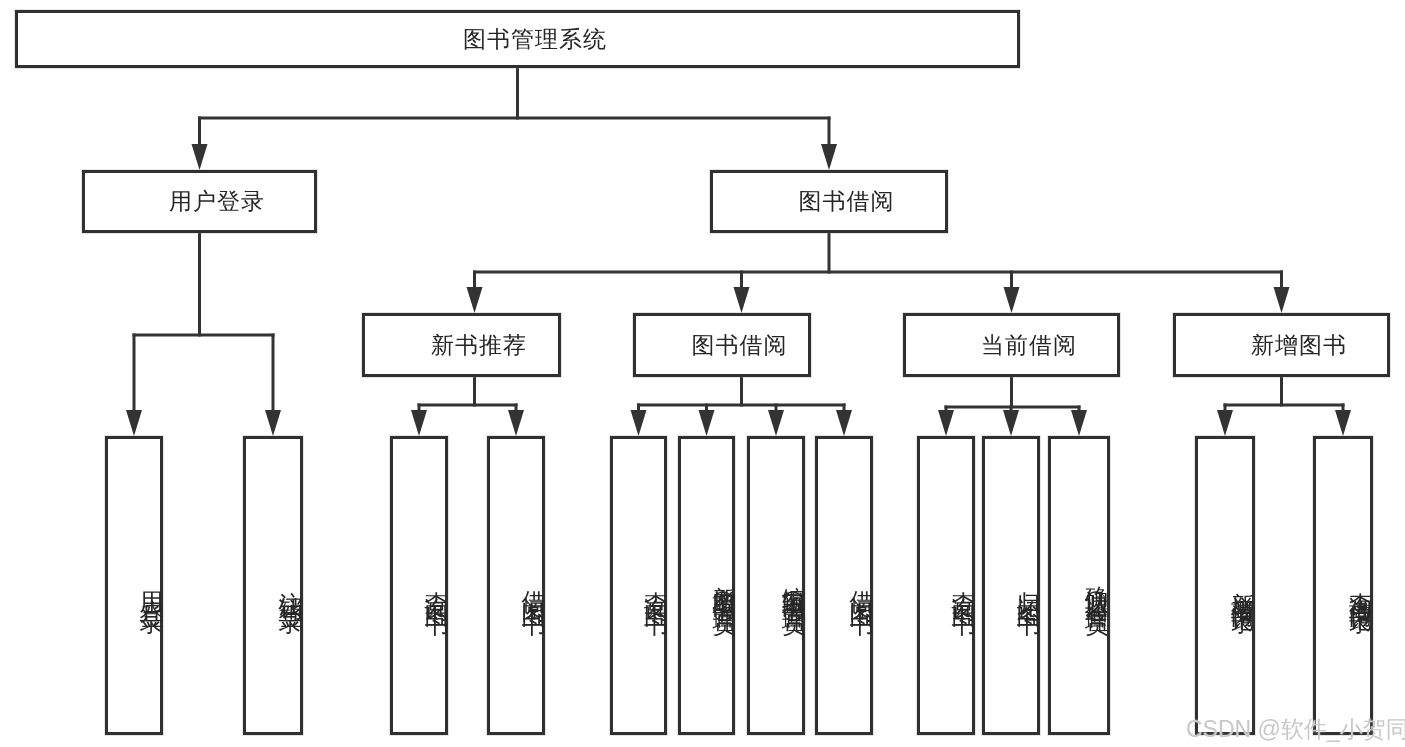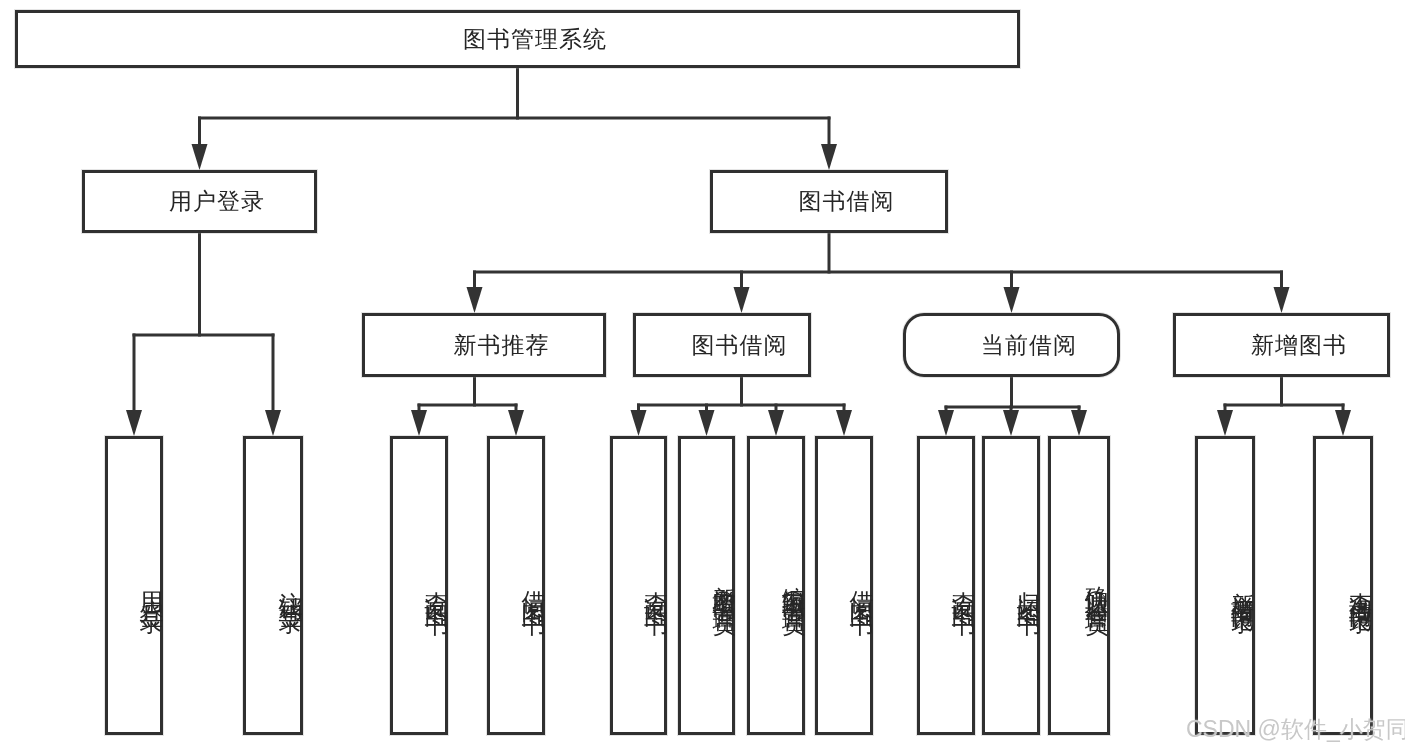--- a/index.html
+++ b/index.html
@@ -130,21 +130,21 @@
       </div>
       <div class="node" style="left: 105px; top: 436px; width: 58px; height: 299px;">
         <span class="label-v">用户登录</span>
       </div>
       <div class="node" style="left: 243px; top: 436px; width: 60px; height: 299px;">
         <span class="label-v">注销登录</span>
       </div>
       <div class="node" style="left: 710px; top: 170px; width: 238px; height: 63px;">
         <span class="label-h">图书借阅</span>
       </div>
-      <div class="node" style="left: 362px; top: 313px; width: 244px; height: 64px;">
+      <div class="node" style="left: 362px; top: 313px; width: 199px; height: 64px;">
         <span class="label-h">新书推荐</span>
       </div>
       <div class="node" style="left: 390px; top: 436px; width: 58px; height: 299px;">
         <span class="label-v">查询图书</span>
       </div>
       <div class="node" style="left: 487px; top: 436px; width: 58px; height: 299px;">
         <span class="label-v">借阅图书</span>
       </div>
       <div class="node" style="left: 633px; top: 313px; width: 178px; height: 64px;">
         <span class="label-h">图书借阅</span>
@@ -154,21 +154,21 @@
       </div>
       <div class="node" style="left: 678px; top: 436px; width: 57px; height: 299px;">
         <span class="label-v long">新增图书（管理员）</span>
       </div>
       <div class="node" style="left: 747px; top: 436px; width: 58px; height: 299px;">
         <span class="label-v long">编辑图书（管理员）</span>
       </div>
       <div class="node" style="left: 815px; top: 436px; width: 58px; height: 299px;">
         <span class="label-v">借阅图书</span>
       </div>
-      <div class="node" style="left: 903px; top: 313px; width: 217px; height: 64px; border-radius: 21px;">
+      <div class="node" style="left: 903px; top: 313px; width: 217px; height: 64px;">
         <span class="label-h">当前借阅</span>
       </div>
       <div class="node" style="left: 917px; top: 436px; width: 58px; height: 299px;">
         <span class="label-v">查询图书</span>
       </div>
       <div class="node" style="left: 982px; top: 436px; width: 58px; height: 299px;">
         <span class="label-v">归还图书</span>
       </div>
       <div class="node" style="left: 1048px; top: 436px; width: 62px; height: 299px;">
         <span class="label-v long">确认归还（管理员）</span>

